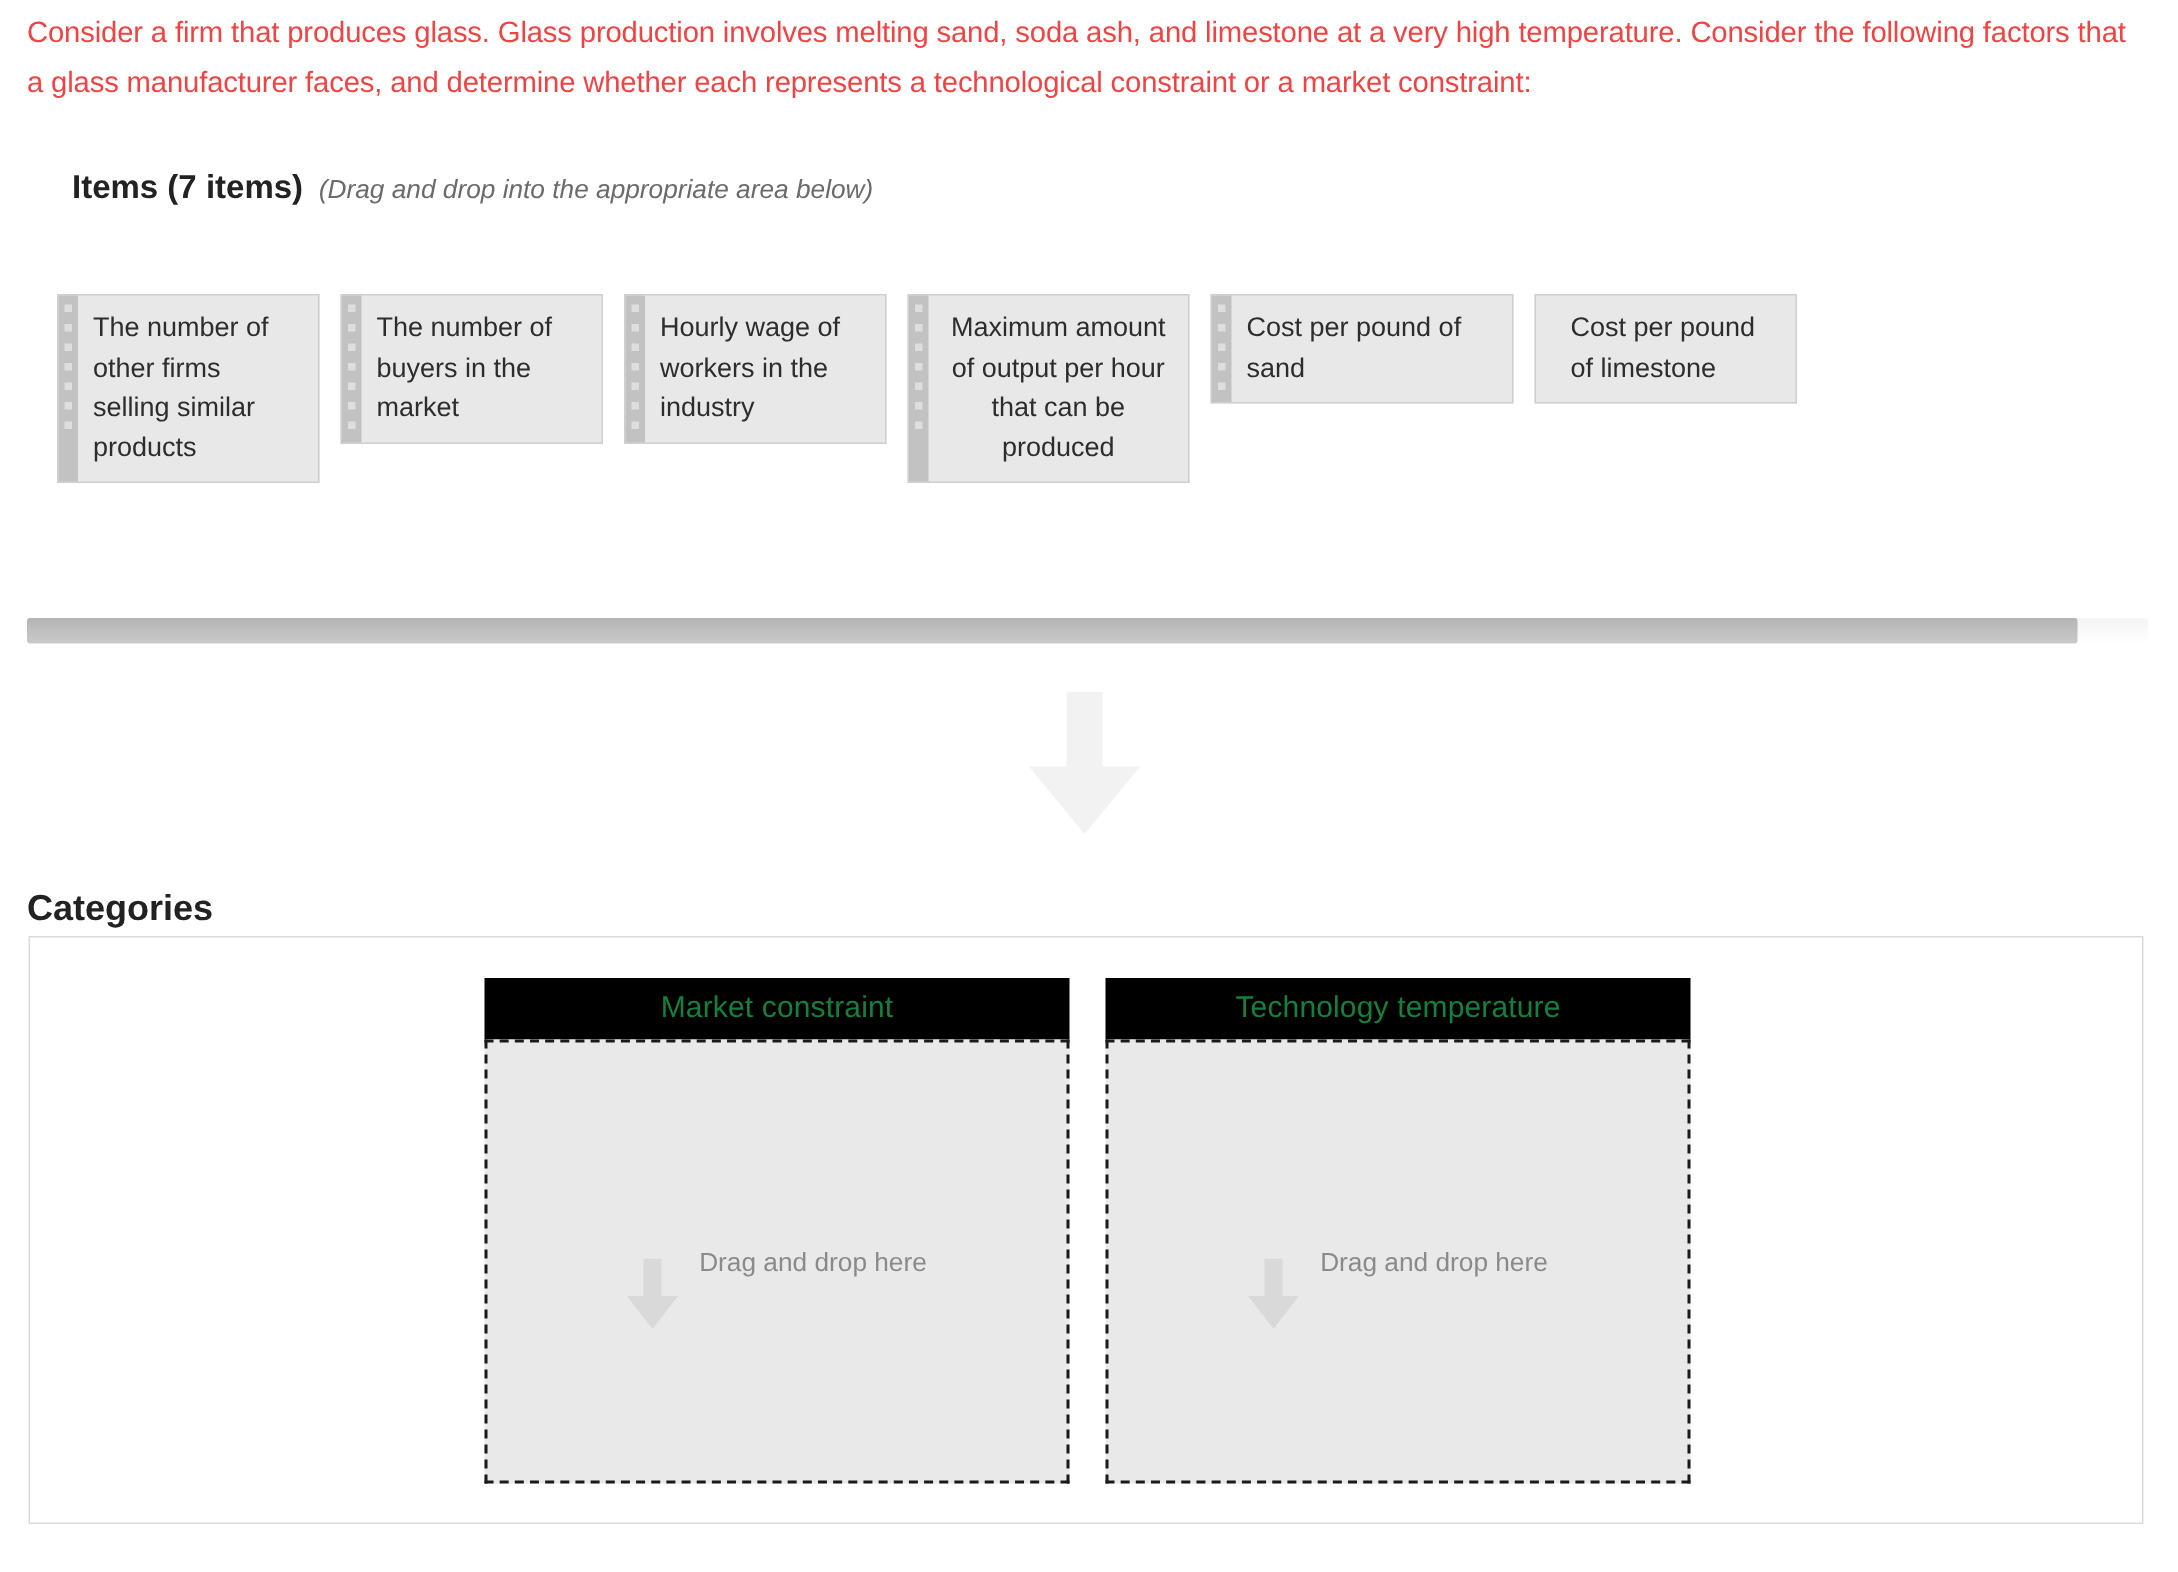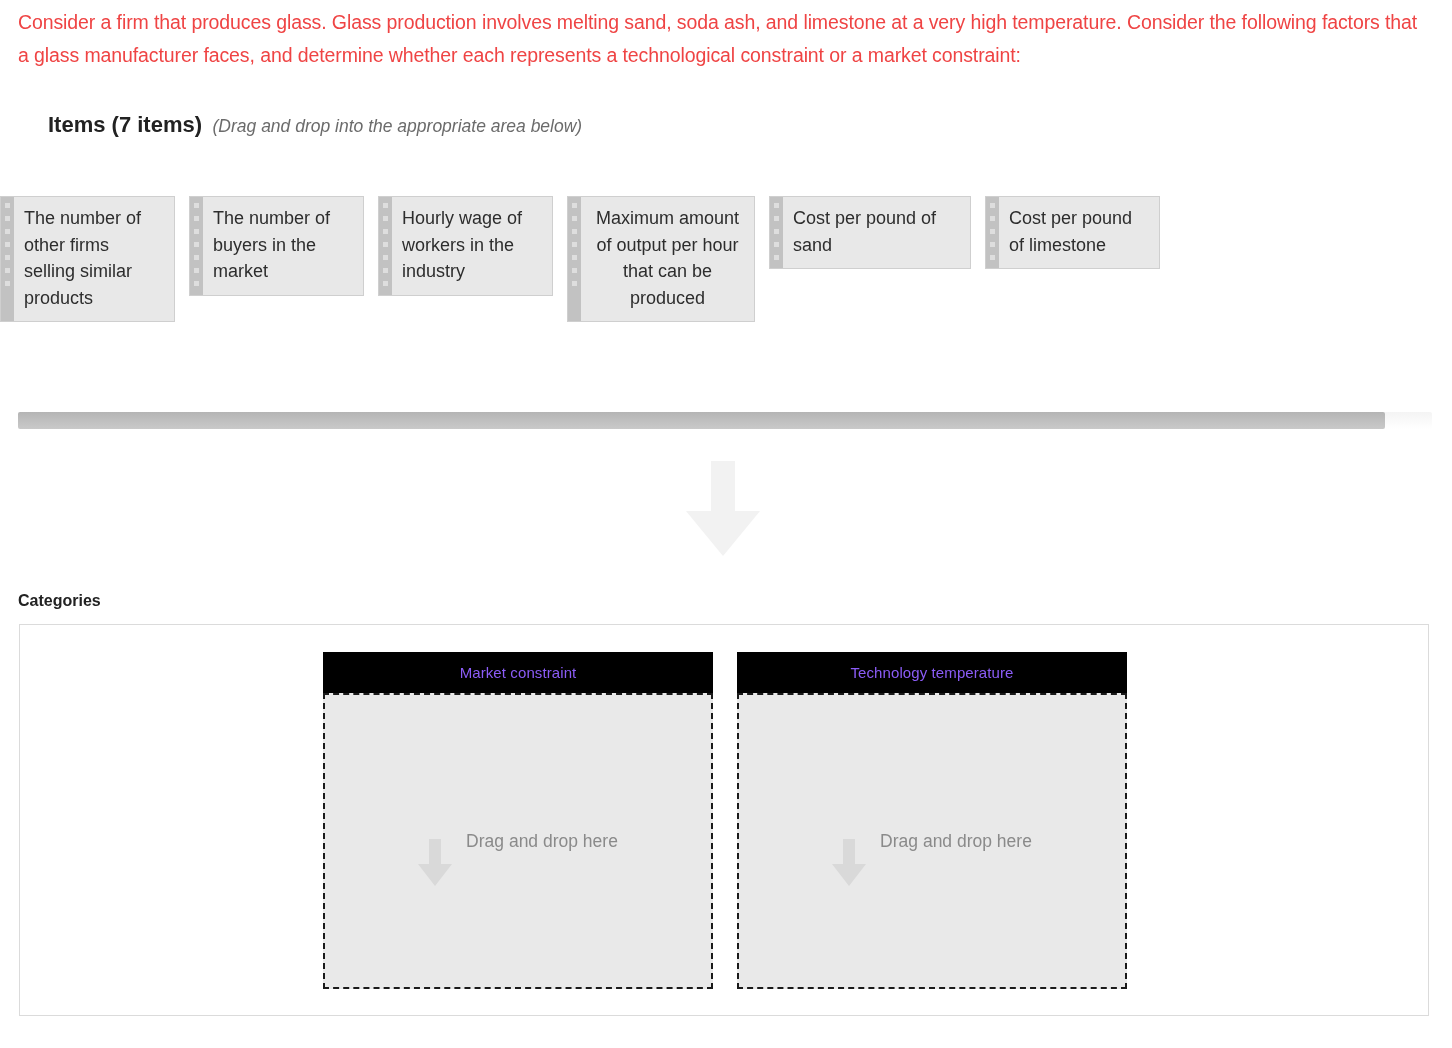--- a/index.html
+++ b/index.html
@@ -50,20 +50,21 @@
     position: absolute;
     left: 0px;
     top: 196px;
     width: 1452px;
     height: 200px;
     overflow: hidden;
   }
   #items-track {
     position: relative;
     height: 100%;
+    padding-left: 38px;
     display: flex;
     align-items: flex-start;
     gap: 14px;
   }
 
   .item-card {
     display: flex;
     align-items: stretch;
     background: #e8e8e8;
     border: 1px solid #cfcfcf;
@@ -96,21 +97,21 @@
     color: #2d2d2d;
   }
 
   
   .w1 { width: 175px; }
   .w2 { width: 175px; }
   .w3 { width: 175px; }
   .w4 { width: 188px; text-align: center; }
   .w5 { width: 175px; }
   .w6 { width: 202px; }
-  .w7 { width: 175px; }
+  .w7 { width: 175px; align-items: flex-end; }
 
   
   #items-scrollbar {
     position: absolute;
     left: 18px;
     top: 412px;
     width: 1414px;
     height: 17px;
     background: linear-gradient(#f4f4f4, #ffffff);
     border-radius: 2px;
@@ -133,21 +134,21 @@
     top: 461px;
     width: 74px;
     height: 95px;
   }
 
   
   #categories-heading {
     position: absolute;
     left: 18px;
     top: 592px;
-    font-size: 16px;
+    font-size: 24px;
     font-weight: bold;
     color: #222222;
   }
   #categories-box {
     position: absolute;
     left: 19px;
     top: 624px;
     width: 1410px;
     height: 392px;
     border: 1px solid #dbdbdb;
@@ -159,22 +160,22 @@
     top: 27px;
     display: flex;
     gap: 24px;
   }
   .dropzone {
     width: 390px;
   }
   .dropzone-header {
     height: 41px;
     background: #000000;
-    color: #8b5cf6;
-    font-size: 15px;
+    color: #15803d;
+    font-size: 20px;
     display: flex;
     align-items: center;
     justify-content: center;
     letter-spacing: 0.1px;
   }
   .dropzone-body {
     height: 296px;
     background: #e9e9e9;
     border: 2px dashed #1a1a1a;
     border-top: 2px dashed #1a1a1a;

